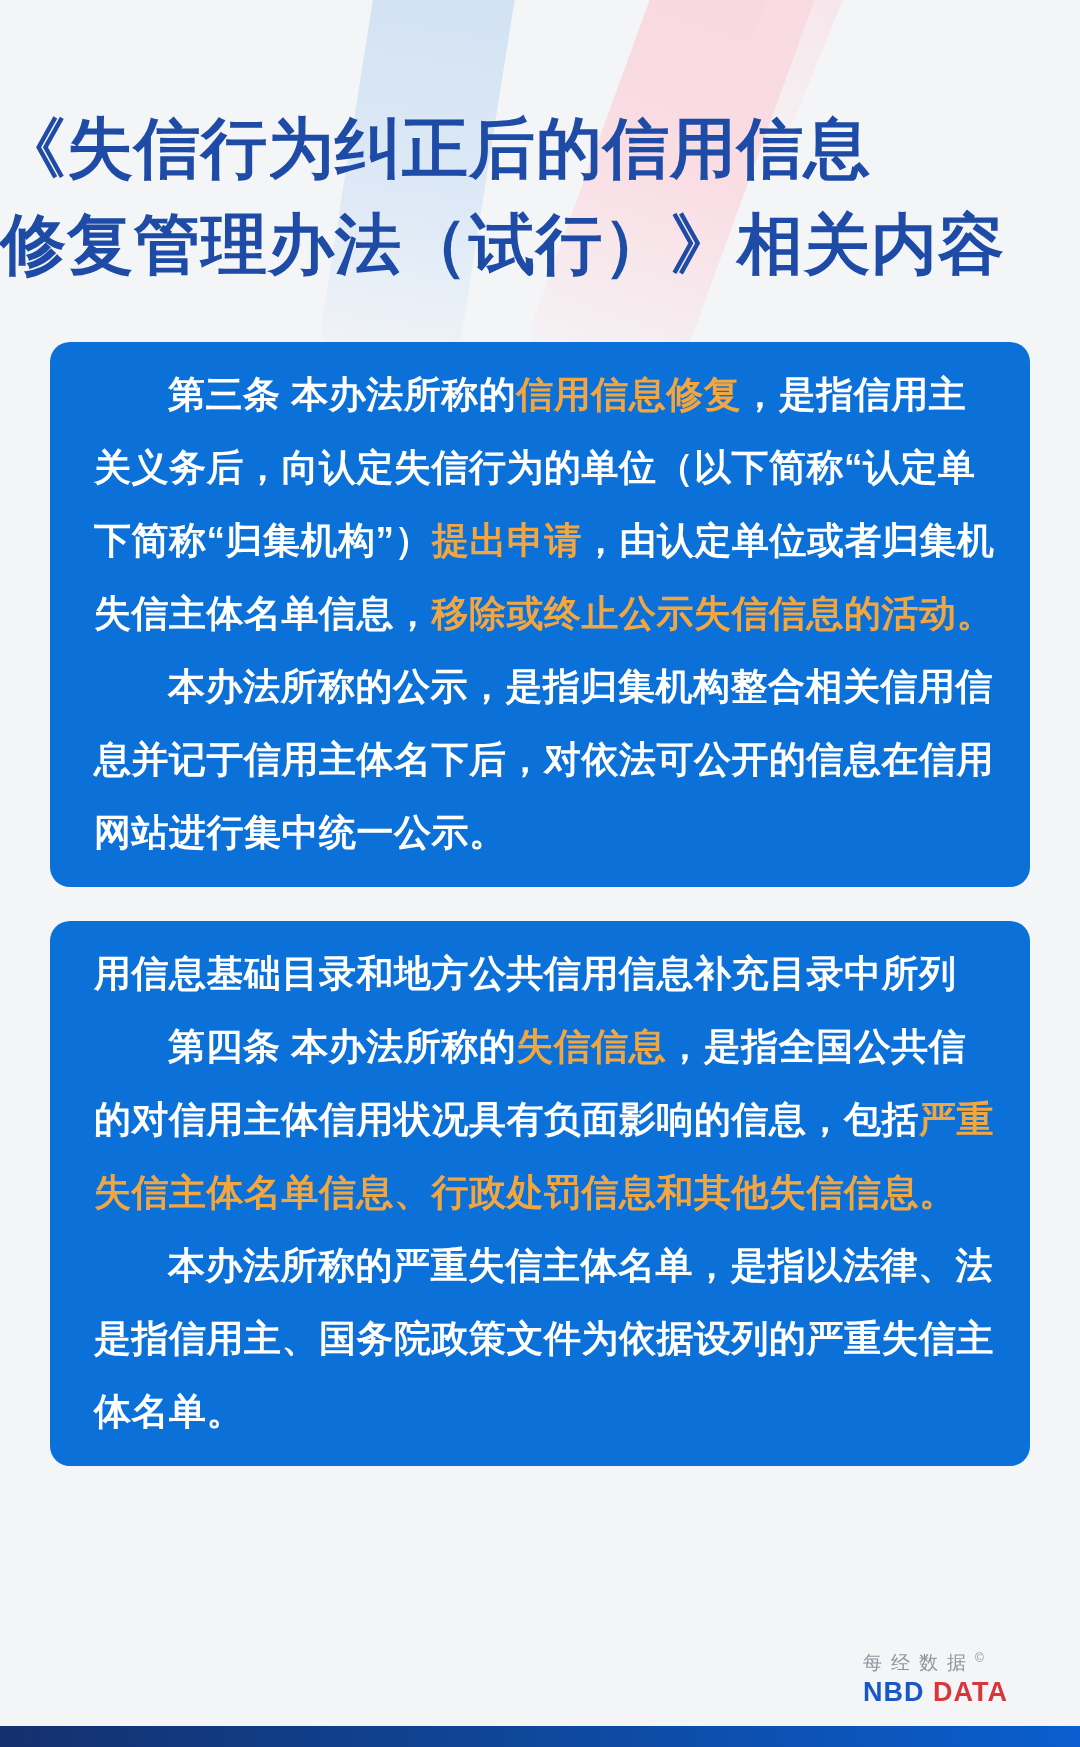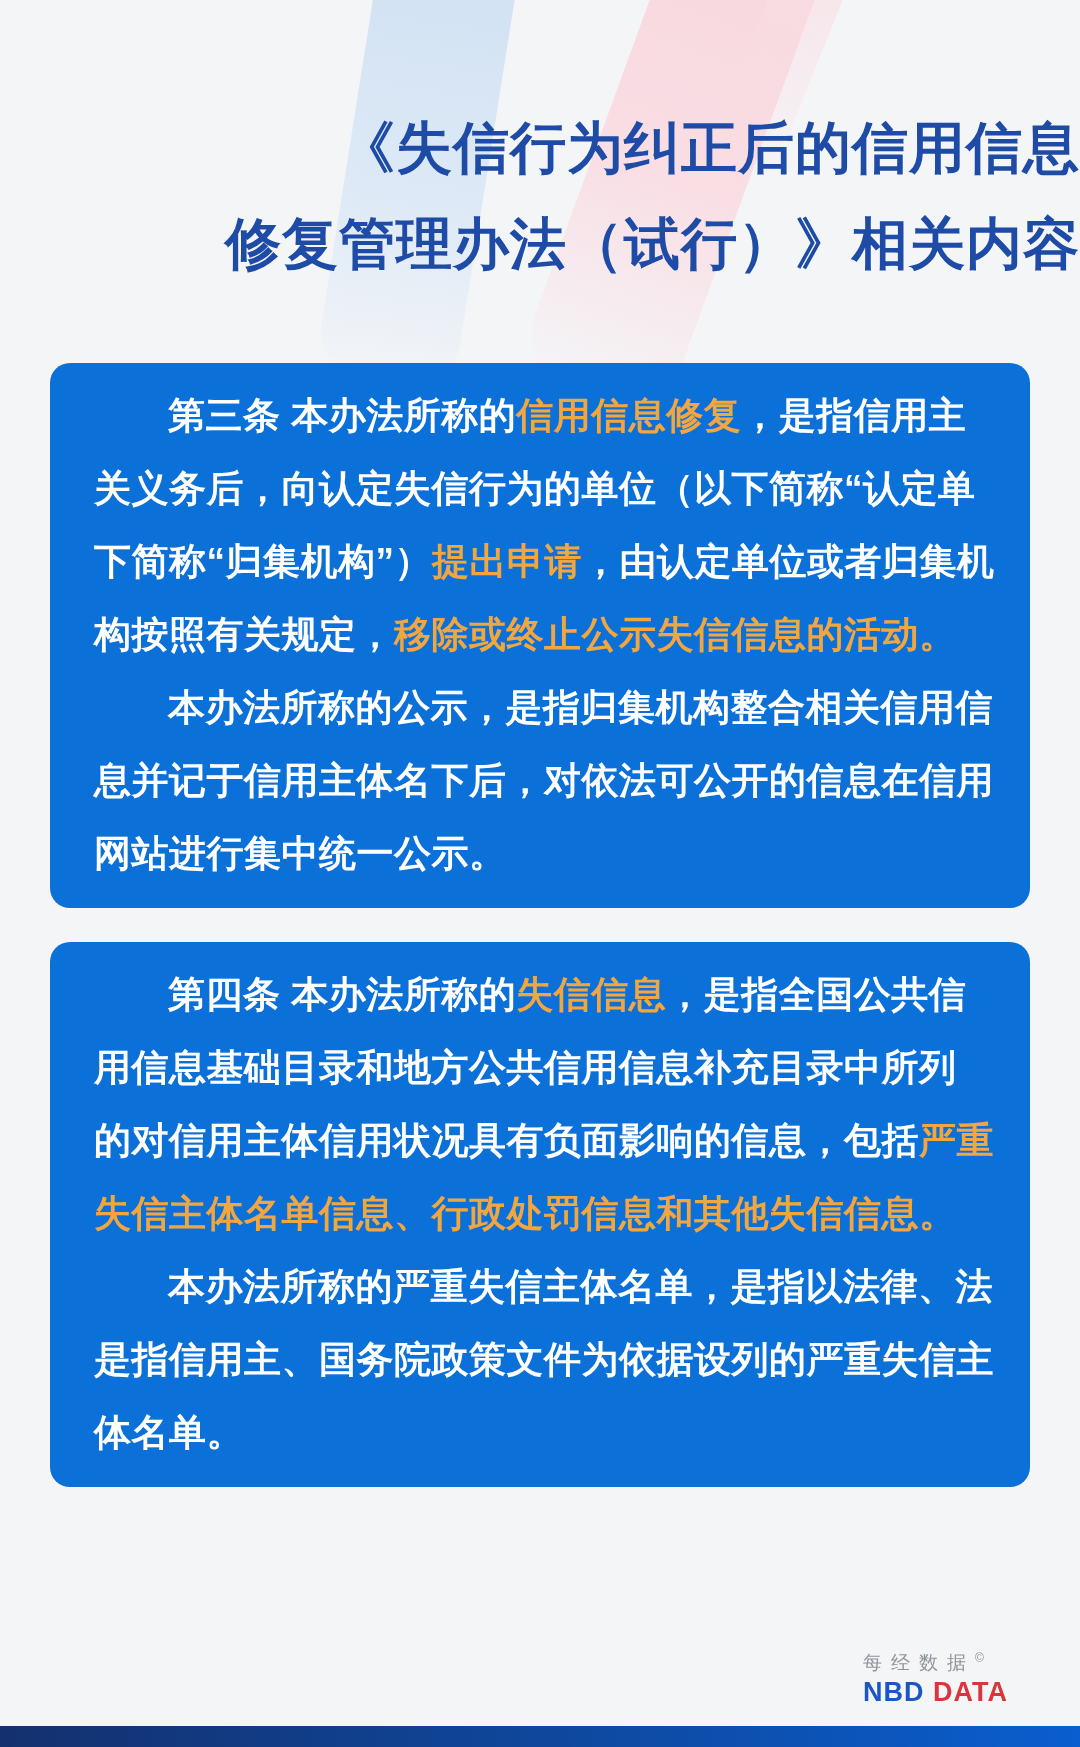--- a/index.html
+++ b/index.html
@@ -32,32 +32,32 @@
   }
   .bg-band.pink2{
     left:760px; top:-140px; width:70px; height:330px;
     transform:rotate(22deg);
     background:linear-gradient(180deg, #f9dde3 0%, rgba(249,221,227,0) 100%);
   }
 
   .title{
     position:absolute;
     top:100px; left:0; right:0;
-    text-align:right;
+    text-align:left;
     color:var(--title-blue,#1e4ba6);
     font-weight:900;
-    font-size:56px;
+    font-size:66px;
     line-height:96px;
     letter-spacing:1px;
     white-space:nowrap;
   }
 
   .content{
     position:absolute;
-    top:363px; left:50px; right:50px;
+    top:342px; left:50px; right:50px;
   }
   .card{
     background:var(--box-blue,#0b70d8);
     border-radius:20px;
     padding:16px 44px 18px 44px;
     margin-bottom:34px;
   }
   .line{
     display:block;
     color:#ffffff;
@@ -116,28 +116,28 @@
   <div class="title">
     <div>《失信行为纠正后的信用信息</div>
     <div>修复管理办法（试行）》相关内容</div>
   </div>
 
   <div class="content">
     <div class="card">
         <div class="line indent"><span>第三条 本办法所称的</span><span class="hl">信用信息修复</span><span>，是指信用主</span></div>
         <div class="line"><span>关义务后，向认定失信行为的单位（以下简称“认定单</span></div>
         <div class="line"><span>下简称“归集机构”）</span><span class="hl">提出申请</span><span>，由认定单位或者归集机</span></div>
-        <div class="line"><span>构按照有关规定，</span><span class="hl">移除或终止公示失信信息的活动。</span></div>
+        <div class="line"><span>失信主体名单信息，</span><span class="hl">移除或终止公示失信信息的活动。</span></div>
         <div class="line indent"><span>本办法所称的公示，是指归集机构整合相关信用信</span></div>
         <div class="line"><span>息并记于信用主体名下后，对依法可公开的信息在信用</span></div>
         <div class="line"><span>网站进行集中统一公示。</span></div>
       </div>
     <div class="card">
+        <div class="line"><span>用信息基础目录和地方公共信用信息补充目录中所列</span></div>
         <div class="line indent"><span>第四条 本办法所称的</span><span class="hl">失信信息</span><span>，是指全国公共信</span></div>
-        <div class="line"><span>用信息基础目录和地方公共信用信息补充目录中所列</span></div>
         <div class="line"><span>的对信用主体信用状况具有负面影响的信息，包括</span><span class="hl">严重</span></div>
         <div class="line"><span class="hl">失信主体名单信息、行政处罚信息和其他失信信息。</span></div>
         <div class="line indent"><span>本办法所称的严重失信主体名单，是指以法律、法</span></div>
         <div class="line"><span>是指信用主、国务院政策文件为依据设列的严重失信主</span></div>
         <div class="line"><span>体名单。</span></div>
       </div>
   </div>
 
   <div class="footer-logo">
     <div class="cn">

